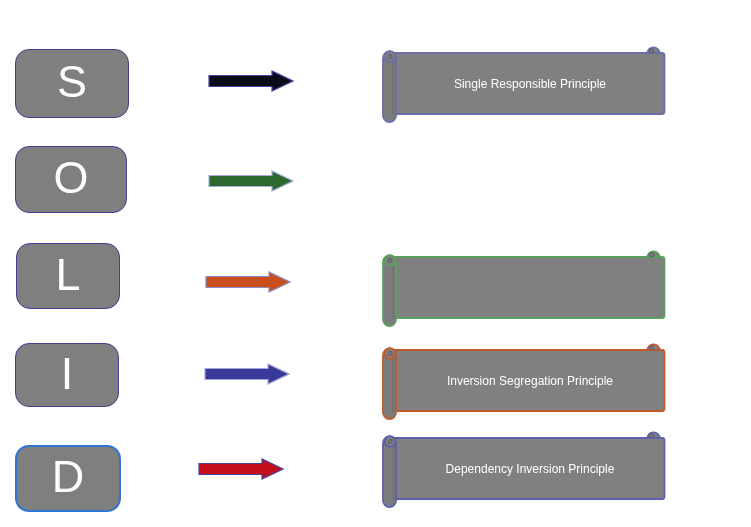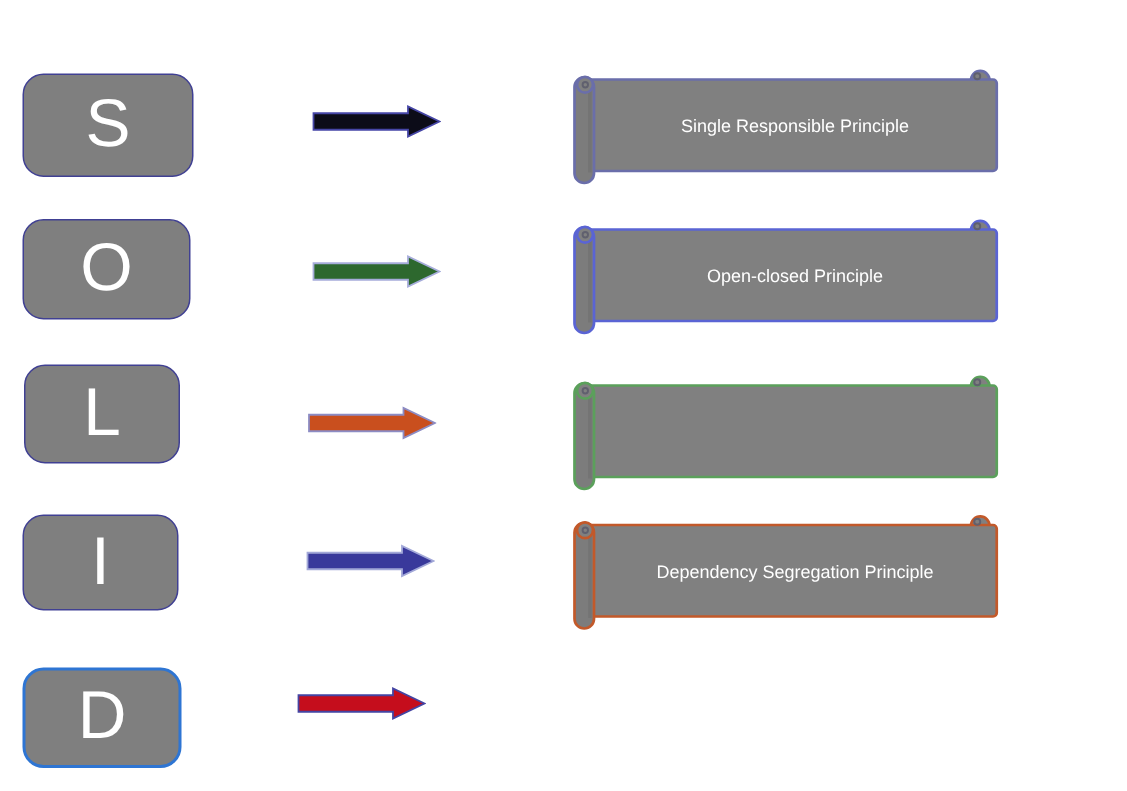--- a/index.html
+++ b/index.html
@@ -97,32 +97,20 @@
     </div>
   </div>
 
   <div class="row r1" style="--arrow-fill: #2d682e; --arrow-stroke: #a6acda; --scroll-stroke: #5a64d4; --box-stroke: #404093;">
     <div class="letter-box">
       <span class="letter">O</span>
     </div>
     <svg class="arrow" viewBox="0 0 86 24">
       <polygon points="1,6.5 64,6.5 64,2 85,12 64,22 64,17.5 1,17.5"></polygon>
     </svg>
-    <div class="scroll">
-      <svg class="scroll-svg" viewBox="0 0 284 80">
-        <circle class="sc-fill sc-stroke" cx="271.5" cy="9.5" r="6.2"></circle>
-        <rect class="sc-fill sc-stroke" x="7.5" y="9" width="275" height="61" rx="2.5"></rect>
-        <circle class="sc-dot" cx="269.5" cy="6.8" r="2"></circle>
-        <rect class="sc-roll sc-stroke" x="1" y="7.5" width="13" height="70.5" rx="6.5"></rect>
-        <path class="sc-shade" d="M 11.3 15 v 56"></path>
-        <circle class="sc-fill sc-stroke" cx="8" cy="12.5" r="5.3"></circle>
-        <circle class="sc-dot" cx="8.2" cy="12.5" r="1.8"></circle>
-      </svg>
-      <div class="scroll-label">Open-closed Principle</div>
-    </div>
   </div>
 
   <div class="row r2" style="--arrow-fill: #c94f1e; --arrow-stroke: #8c8cc4; --scroll-stroke: #5ba05b; --box-stroke: #404093;">
     <div class="letter-box">
       <span class="letter">L</span>
     </div>
     <svg class="arrow" viewBox="0 0 86 24">
       <polygon points="1,6.5 64,6.5 64,2 85,12 64,22 64,17.5 1,17.5"></polygon>
     </svg>
     <div class="scroll">
@@ -148,26 +136,38 @@
     <div class="scroll">
       <svg class="scroll-svg" viewBox="0 0 284 80">
         <circle class="sc-fill sc-stroke" cx="271.5" cy="9.5" r="6.2"></circle>
         <rect class="sc-fill sc-stroke" x="7.5" y="9" width="275" height="61" rx="2.5"></rect>
         <circle class="sc-dot" cx="269.5" cy="6.8" r="2"></circle>
         <rect class="sc-roll sc-stroke" x="1" y="7.5" width="13" height="70.5" rx="6.5"></rect>
         <path class="sc-shade" d="M 11.3 15 v 56"></path>
         <circle class="sc-fill sc-stroke" cx="8" cy="12.5" r="5.3"></circle>
         <circle class="sc-dot" cx="8.2" cy="12.5" r="1.8"></circle>
       </svg>
-      <div class="scroll-label">Dependency Segregation Principle</div>
+      <div class="scroll-label">Inversion Segregation Principle</div>
     </div>
   </div>
 
   <div class="row r4" style="--arrow-fill: #c50d1c; --arrow-stroke: #4444a2; --scroll-stroke: #5c60ab; --box-stroke: #2e75d3;">
     <div class="letter-box">
       <span class="letter">D</span>
     </div>
     <svg class="arrow" viewBox="0 0 86 24">
       <polygon points="1,6.5 64,6.5 64,2 85,12 64,22 64,17.5 1,17.5"></polygon>
     </svg>
+    <div class="scroll">
+      <svg class="scroll-svg" viewBox="0 0 284 80">
+        <circle class="sc-fill sc-stroke" cx="271.5" cy="9.5" r="6.2"></circle>
+        <rect class="sc-fill sc-stroke" x="7.5" y="9" width="275" height="61" rx="2.5"></rect>
+        <circle class="sc-dot" cx="269.5" cy="6.8" r="2"></circle>
+        <rect class="sc-roll sc-stroke" x="1" y="7.5" width="13" height="70.5" rx="6.5"></rect>
+        <path class="sc-shade" d="M 11.3 15 v 56"></path>
+        <circle class="sc-fill sc-stroke" cx="8" cy="12.5" r="5.3"></circle>
+        <circle class="sc-dot" cx="8.2" cy="12.5" r="1.8"></circle>
+      </svg>
+      <div class="scroll-label">Dependency Inversion Principle</div>
+    </div>
   </div>
 
 </div>
 
 </body></html>

